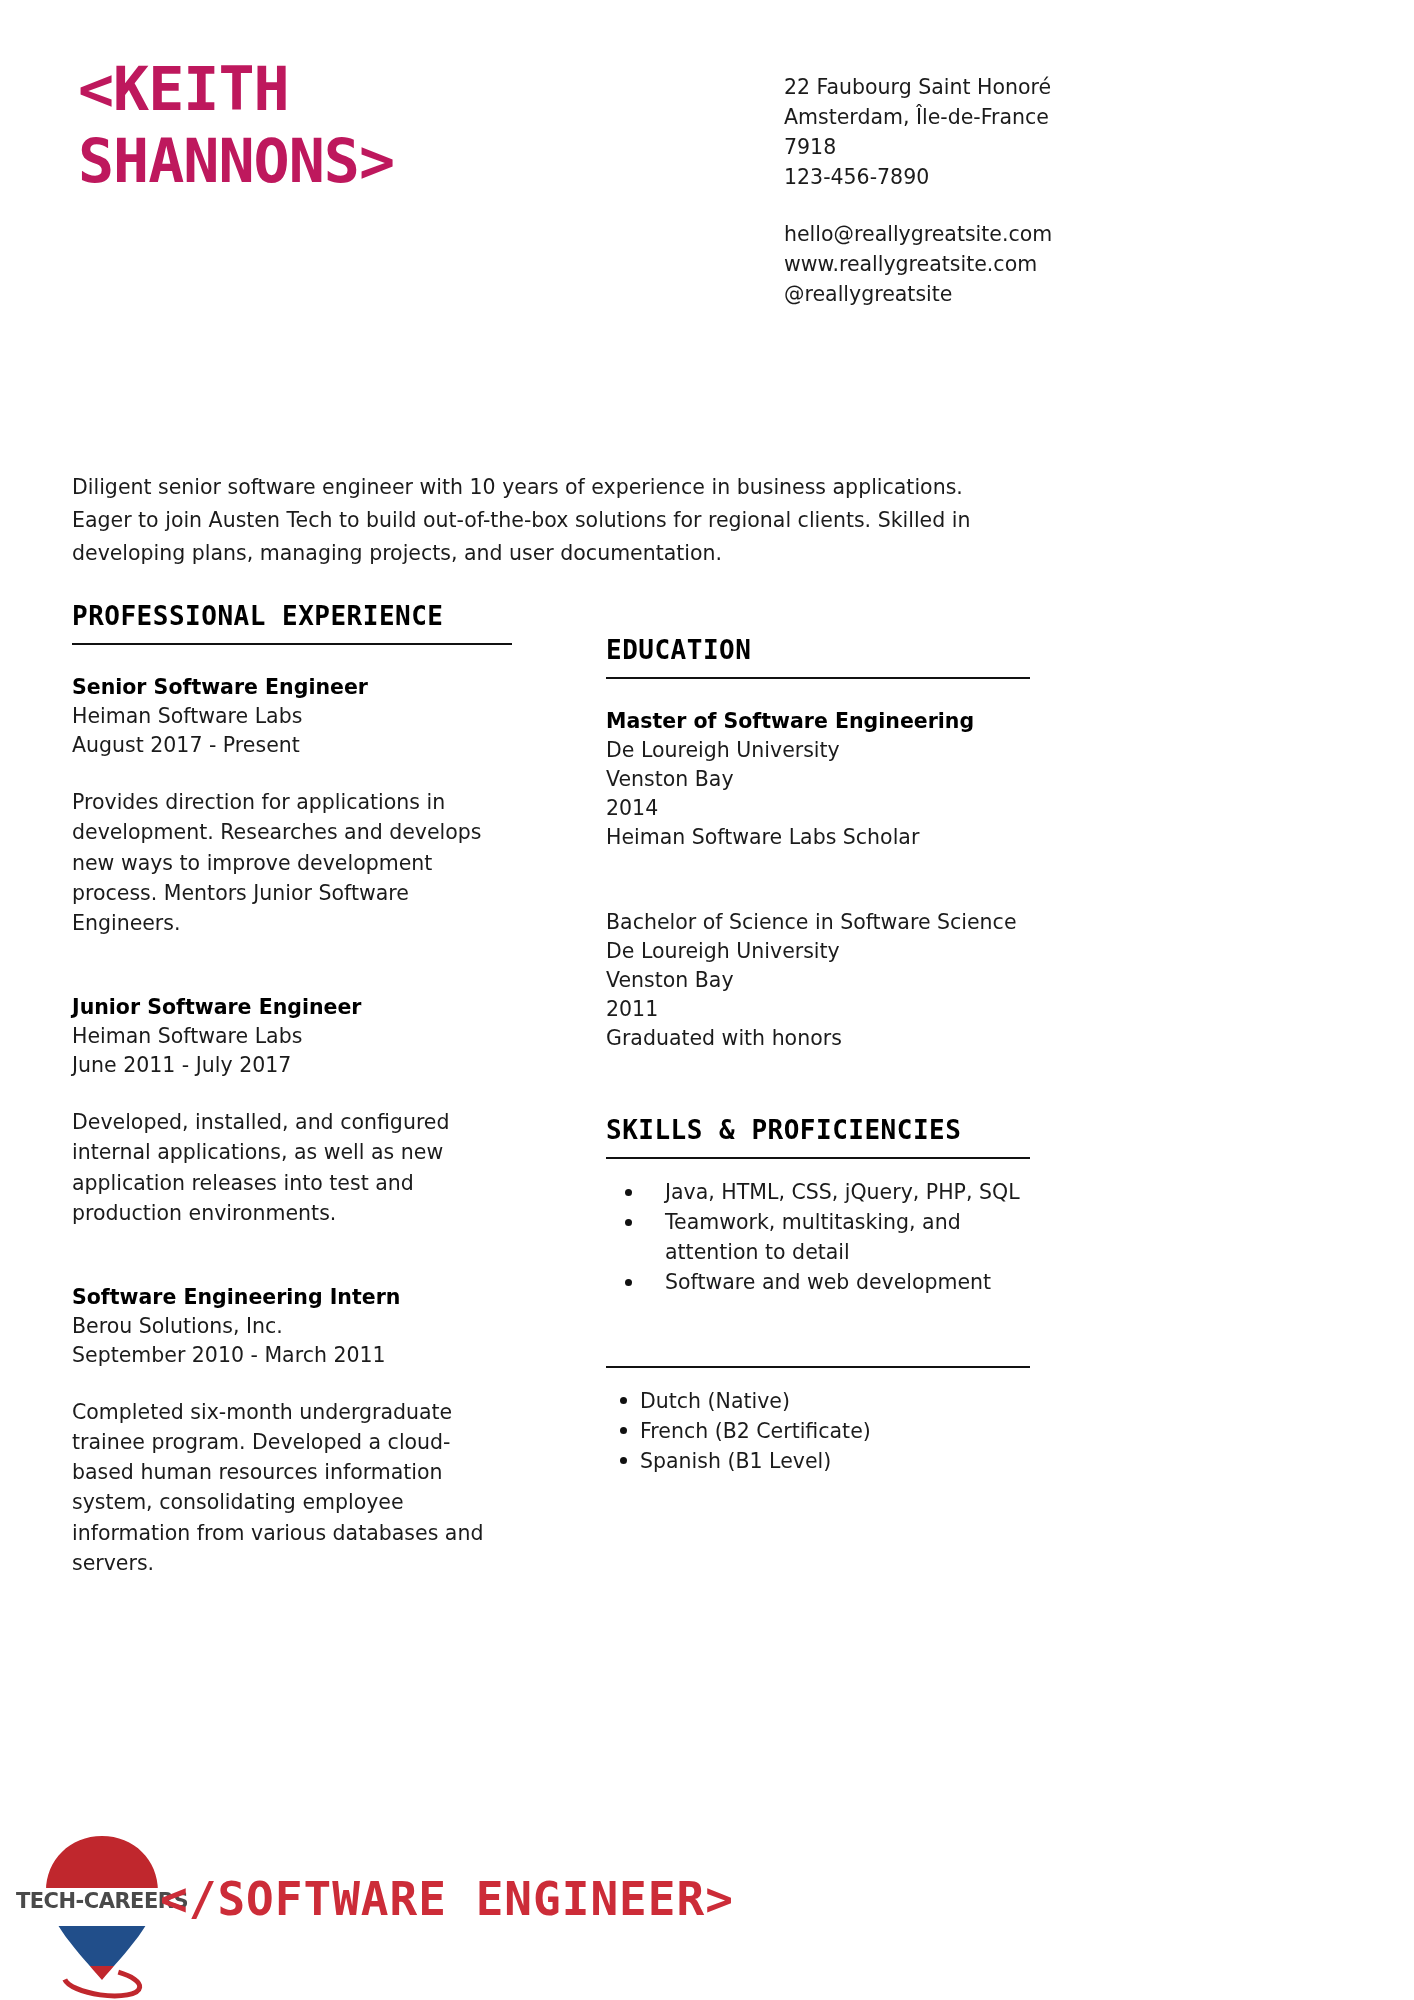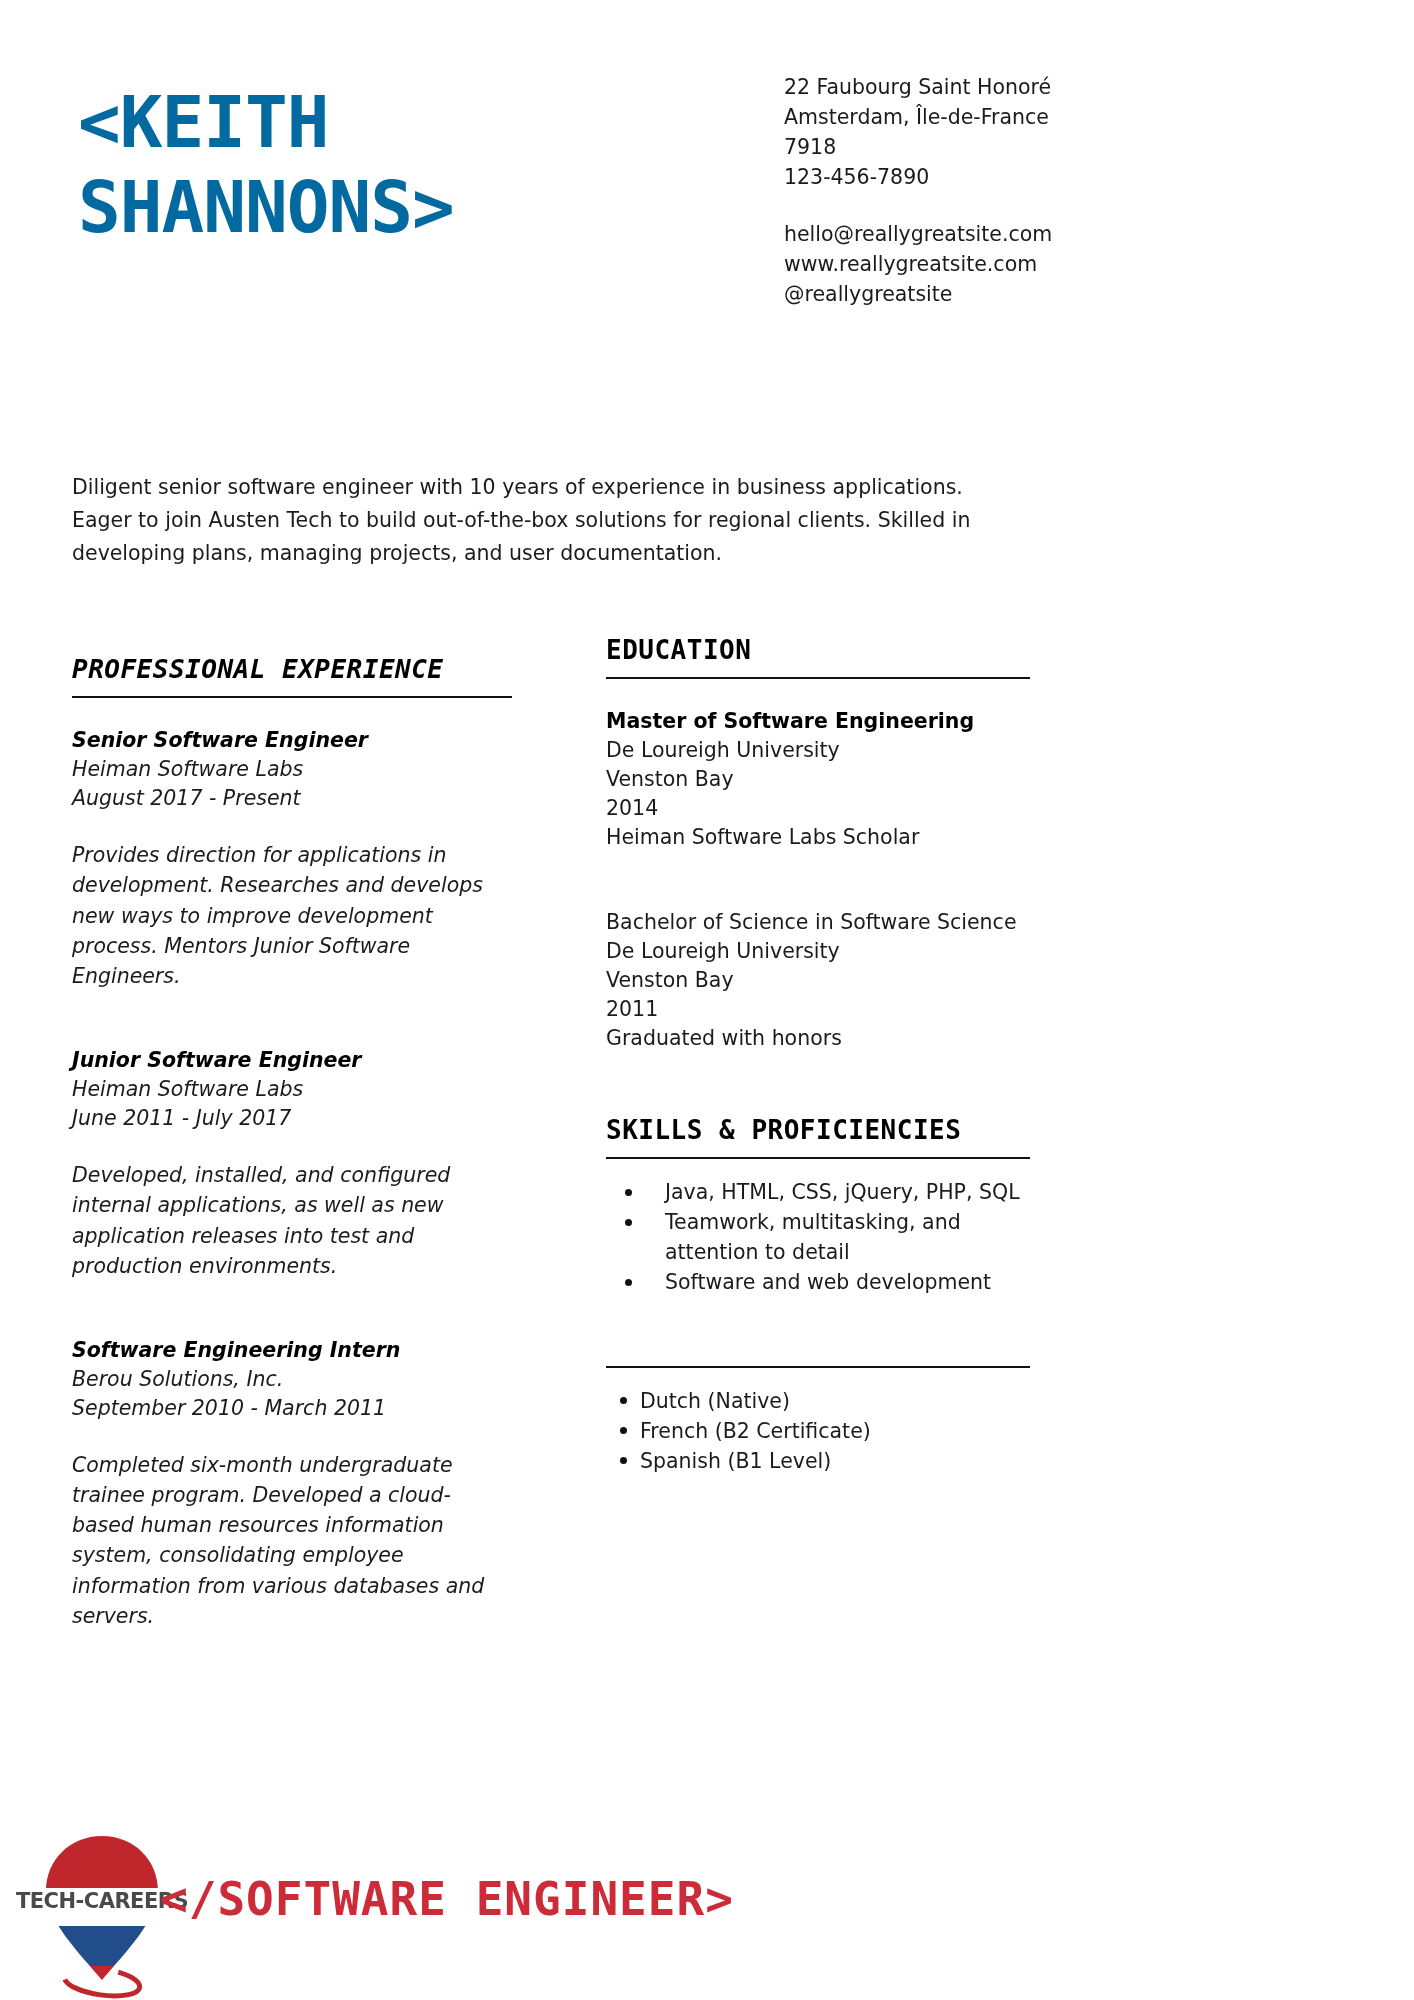--- a/index.html
+++ b/index.html
@@ -8,27 +8,27 @@
     background:#ffffff;
     font-family:"DejaVu Sans", sans-serif;
     color:#111111;
     overflow:hidden;
   }
   .page { position:relative; width:1414px; height:2000px; }
 
   
   .header { position:absolute; left:0; top:0; width:1414px; height:370px; }
   .name-block {
-    position:absolute; left:78px; top:80px; width:690px;
+    position:absolute; left:78px; top:53px; width:690px;
     font-family:"DejaVu Sans Mono", monospace;
     font-weight:bold;
-    font-size:71px;
+    font-size:60px;
     line-height:1.20;
     letter-spacing:-1px;
-    color:#0369a1;
+    color:#be185d;
     white-space:pre-line;
   }
   .contact-block {
     position:absolute; left:784px; top:72px; width:330px;
     font-size:20.5px;
     line-height:1.47;
     color:#1b1b1b;
   }
   .contact-group { margin-bottom:26px; }
   .contact-group:last-child { margin-bottom:0; }
@@ -36,21 +36,21 @@
 
   
   .summary {
     position:absolute; left:72px; top:471px; width:935px;
     font-size:20.5px;
     line-height:1.62;
     color:#1b1b1b;
   }
 
   
-  .col-left  { position:absolute; left:72px;  top:654px; width:440px;font-style:italic; }
+  .col-left  { position:absolute; left:72px;  top:601px; width:440px; }
   .col-right { position:absolute; left:606px; top:635px; width:424px; }
 
   .section { margin-bottom:0; }
   .section-title {
     font-family:"DejaVu Sans Mono", monospace;
     font-weight:bold;
     font-size:26px;
     letter-spacing:0.5px;
     color:#000000;
     white-space:nowrap;

